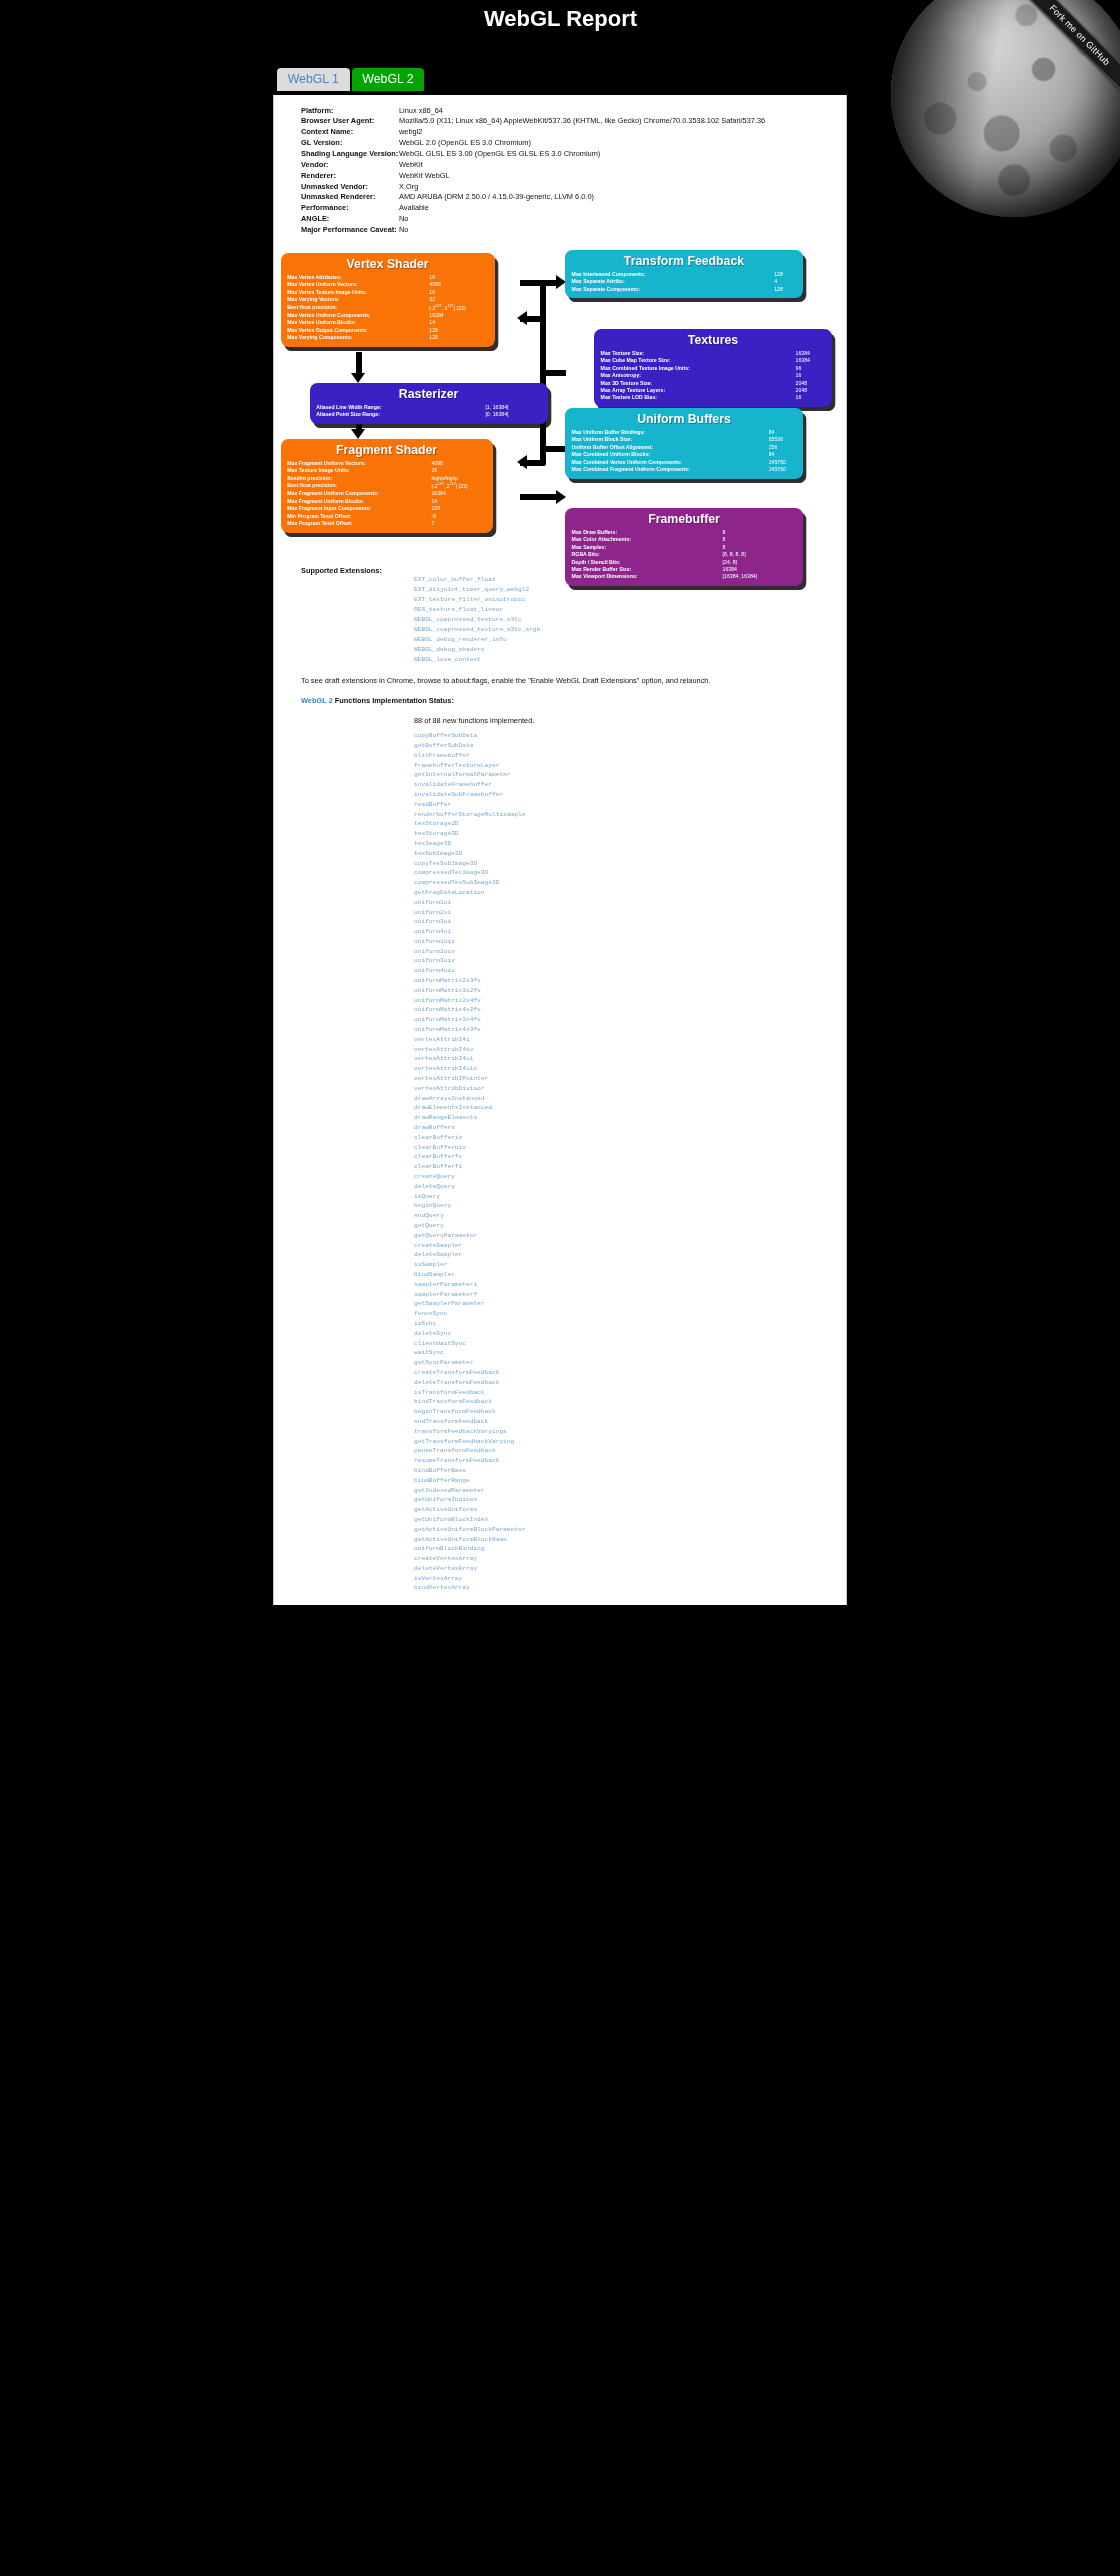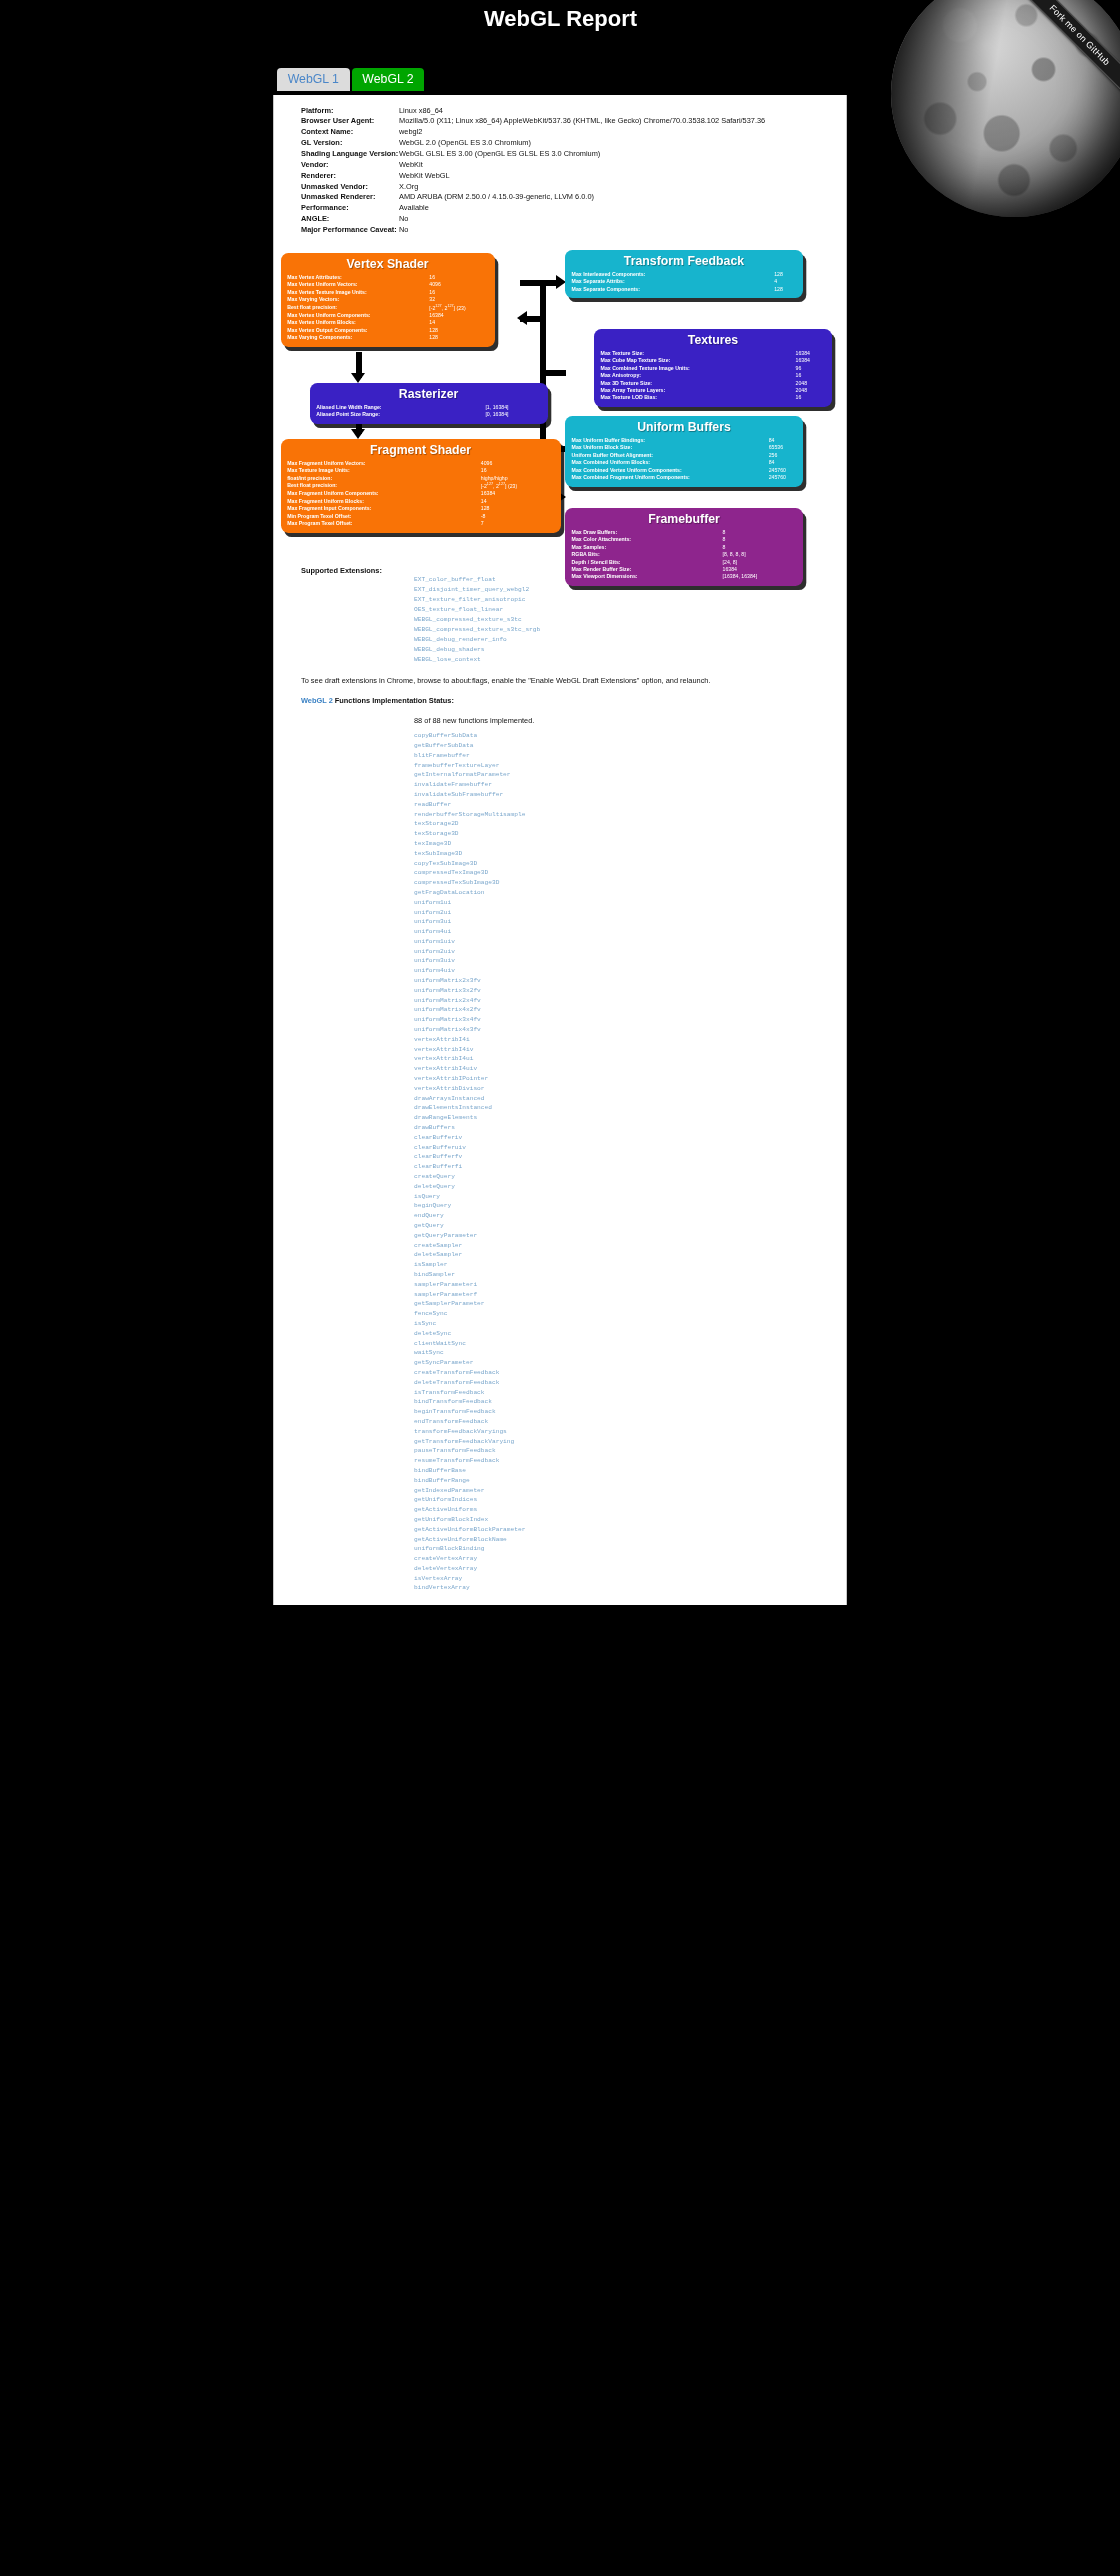--- a/index.html
+++ b/index.html
@@ -324,21 +324,21 @@
               <td class="val">[1, 16384]</td>
             </tr>
             <tr>
               <td class="lbl">Aliased Point Size Range:</td>
               <td class="val">[0, 16384]</td>
             </tr>
           </tbody>
         </table>
     </div>
 
-    <div class="card teal" style="left:291px;top:171px;width:238px;">
+    <div class="card teal" style="left:291px;top:163px;width:238px;">
       <h3>Uniform Buffers</h3>
       <table>
           <tbody id="rows-uniform_buffers">
             <tr>
               <td class="lbl">Max Uniform Buffer Bindings:</td>
               <td class="val">84</td>
             </tr>
             <tr>
               <td class="lbl">Max Uniform Block Size:</td>
               <td class="val">65536</td>
@@ -356,21 +356,21 @@
               <td class="val">245760</td>
             </tr>
             <tr>
               <td class="lbl">Max Combined Fragment Uniform Components:</td>
               <td class="val">245760</td>
             </tr>
           </tbody>
         </table>
     </div>
 
-    <div class="card orange" style="left:6.6px;top:194px;width:280px;">
+    <div class="card orange" style="left:6.6px;top:194px;width:212px;">
       <h3>Fragment Shader</h3>
       <table>
           <tbody id="rows-fragment_shader">
             <tr>
               <td class="lbl">Max Fragment Uniform Vectors:</td>
               <td class="val">4096</td>
             </tr>
             <tr>
               <td class="lbl">Max Texture Image Units:</td>
               <td class="val">16</td>

